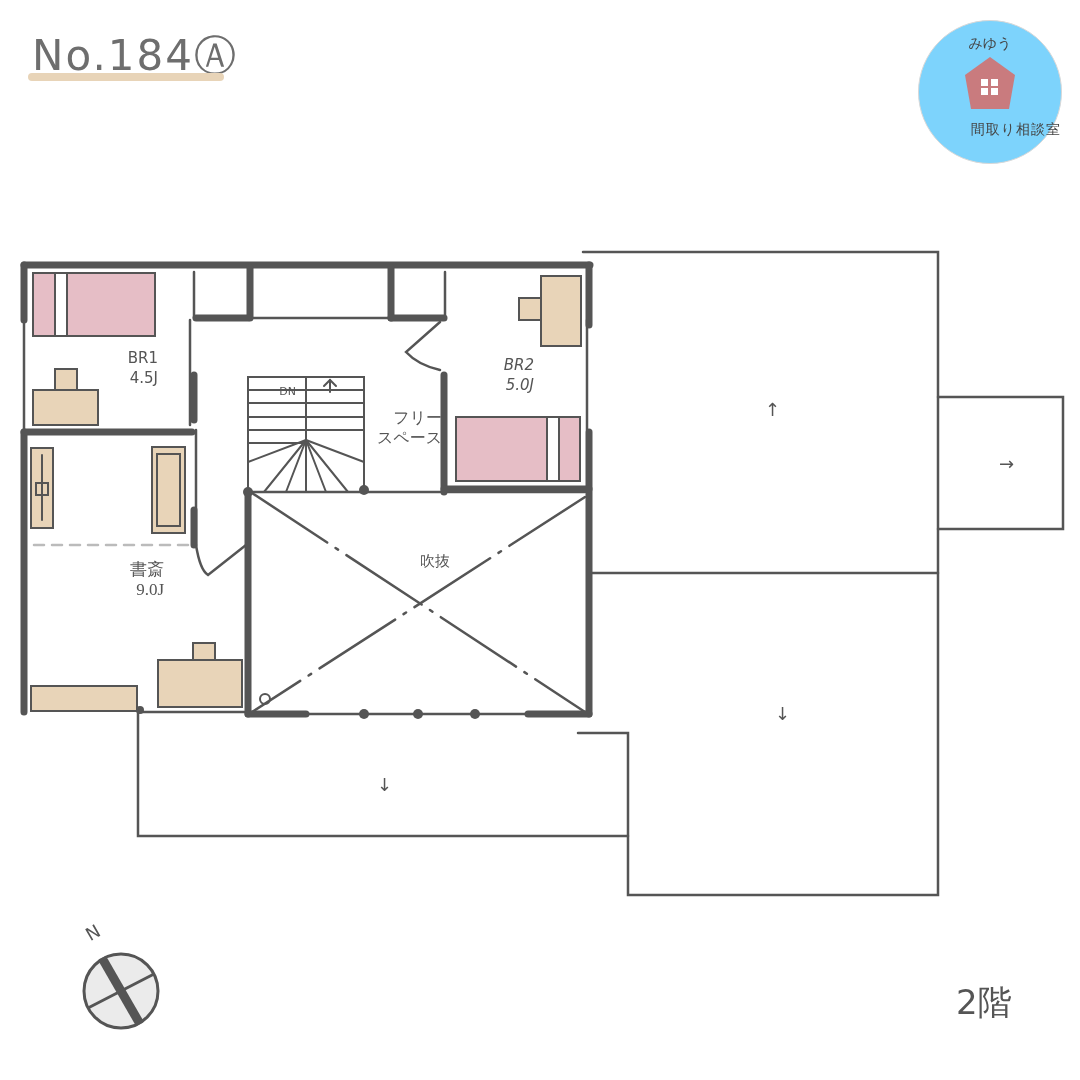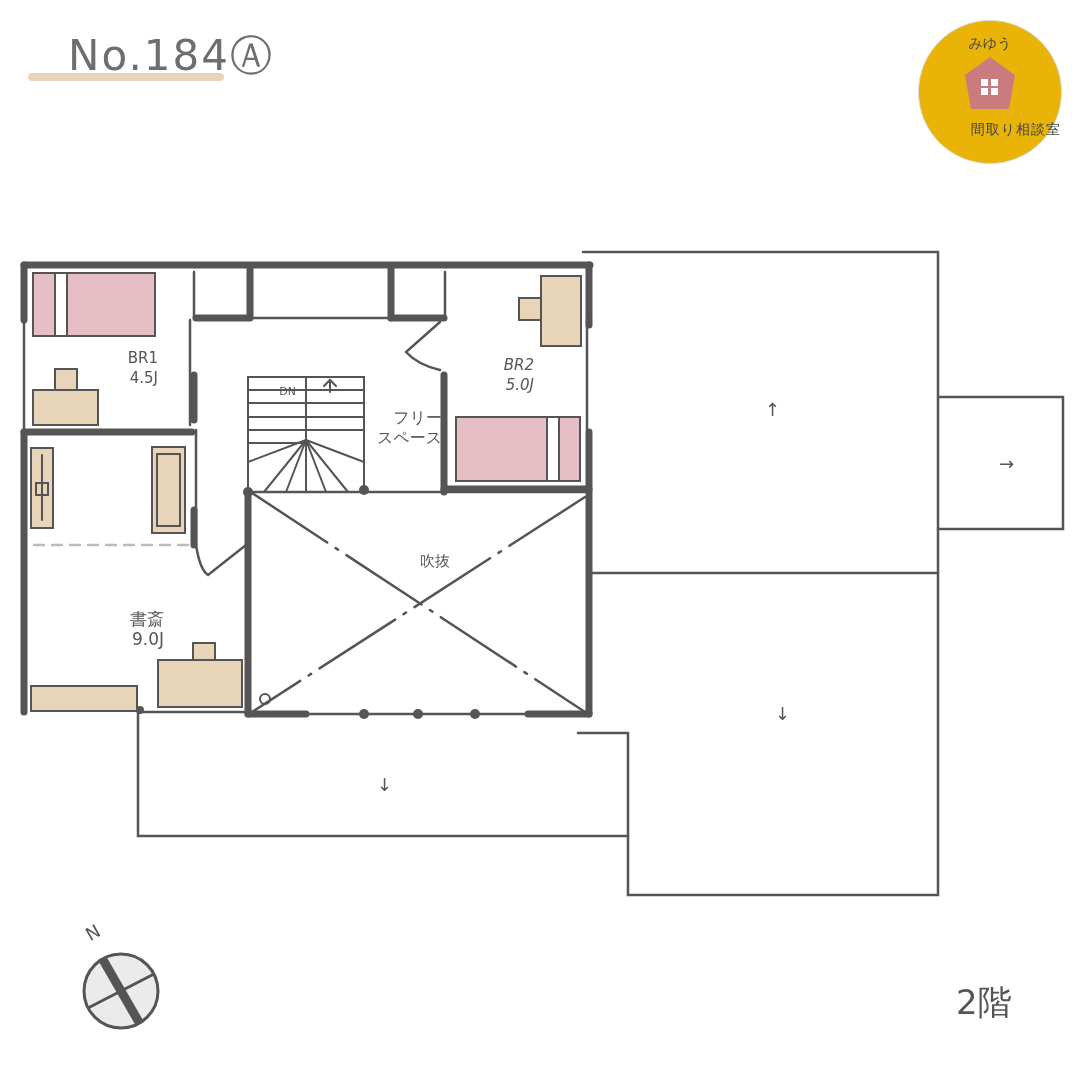--- a/index.html
+++ b/index.html
@@ -1,19 +1,19 @@
 <!DOCTYPE html>
 <html><head>
 <meta charset="utf-8">
 <style>
   html,body{margin:0;padding:0;background:#ffffff;}
   body{width:1080px;height:1080px;position:relative;overflow:hidden;font-family:"DejaVu Sans",sans-serif;}
-  .title{position:absolute;left:32px;top:28px;font-size:42px;color:#6e6e6e;letter-spacing:2px;font-family:"DejaVu Sans",sans-serif;font-weight:normal;margin-left:36px;}
+  .title{position:absolute;left:32px;top:28px;font-size:42px;color:#6e6e6e;letter-spacing:2px;font-family:"DejaVu Sans",sans-serif;font-weight:normal;}
   .title-underline{position:absolute;left:28px;top:73px;width:196px;height:8px;background:#e8d4b8;border-radius:4px;}
-  .logo{position:absolute;left:918px;top:20px;width:142px;height:142px;border-radius:50%;border:1.5px solid #d8d8d8;background:#eab308;}
+  .logo{position:absolute;left:918px;top:20px;width:142px;height:142px;border-radius:50%;border:1.5px solid #d8d8d8;background:#7dd3fc;}
   .logo-top{position:absolute;left:0;right:0;top:14px;text-align:center;font-size:14px;color:#444;}
   .logo-name{position:absolute;left:0;right:0;top:100px;text-align:right;font-size:14px;color:#444;letter-spacing:1px;}
   .logo svg{position:absolute;left:44px;top:34px;}
   svg.plan{position:absolute;left:0;top:0;}
   .lbl{position:absolute;color:#555;font-size:15px;line-height:20px;text-align:right;}
   .floor{position:absolute;left:956px;top:980px;font-size:34px;color:#555;}
   .compass{position:absolute;left:80px;top:950px;}
   .compass-n{position:absolute;left:86px;top:922px;font-size:18px;color:#555;transform:rotate(-30deg);}
 </style>
 </head>
@@ -146,21 +146,21 @@
 </svg>
 
 <div class="lbl" style="left:108px;top:348px;width:50px;">
   <div>BR1</div>
   <div>4.5J</div>
 </div>
 <div class="lbl" style="left:484px;top:355px;width:50px;font-style:italic;">
   <div>BR2</div>
   <div>5.0J</div>
 </div>
-<div class="lbl" style="left:104px;top:609px;width:60px;font-size:17px;">
+<div class="lbl" style="left:104px;top:560px;width:60px;font-size:17px;font-family:Liberation Serif, serif;">
   <div>書斎</div>
   <div>9.0J</div>
 </div>
 <div class="lbl" style="left:372px;top:408px;width:70px;font-size:16px;">
   <div>フリー</div>
   <div>スペース</div>
 </div>
 <div class="lbl" style="left:390px;top:551px;width:60px;">吹抜</div>
 <div class="lbl" style="left:266px;top:354px;width:30px;font-size:11px;margin-top:28px;">DN</div>
 

